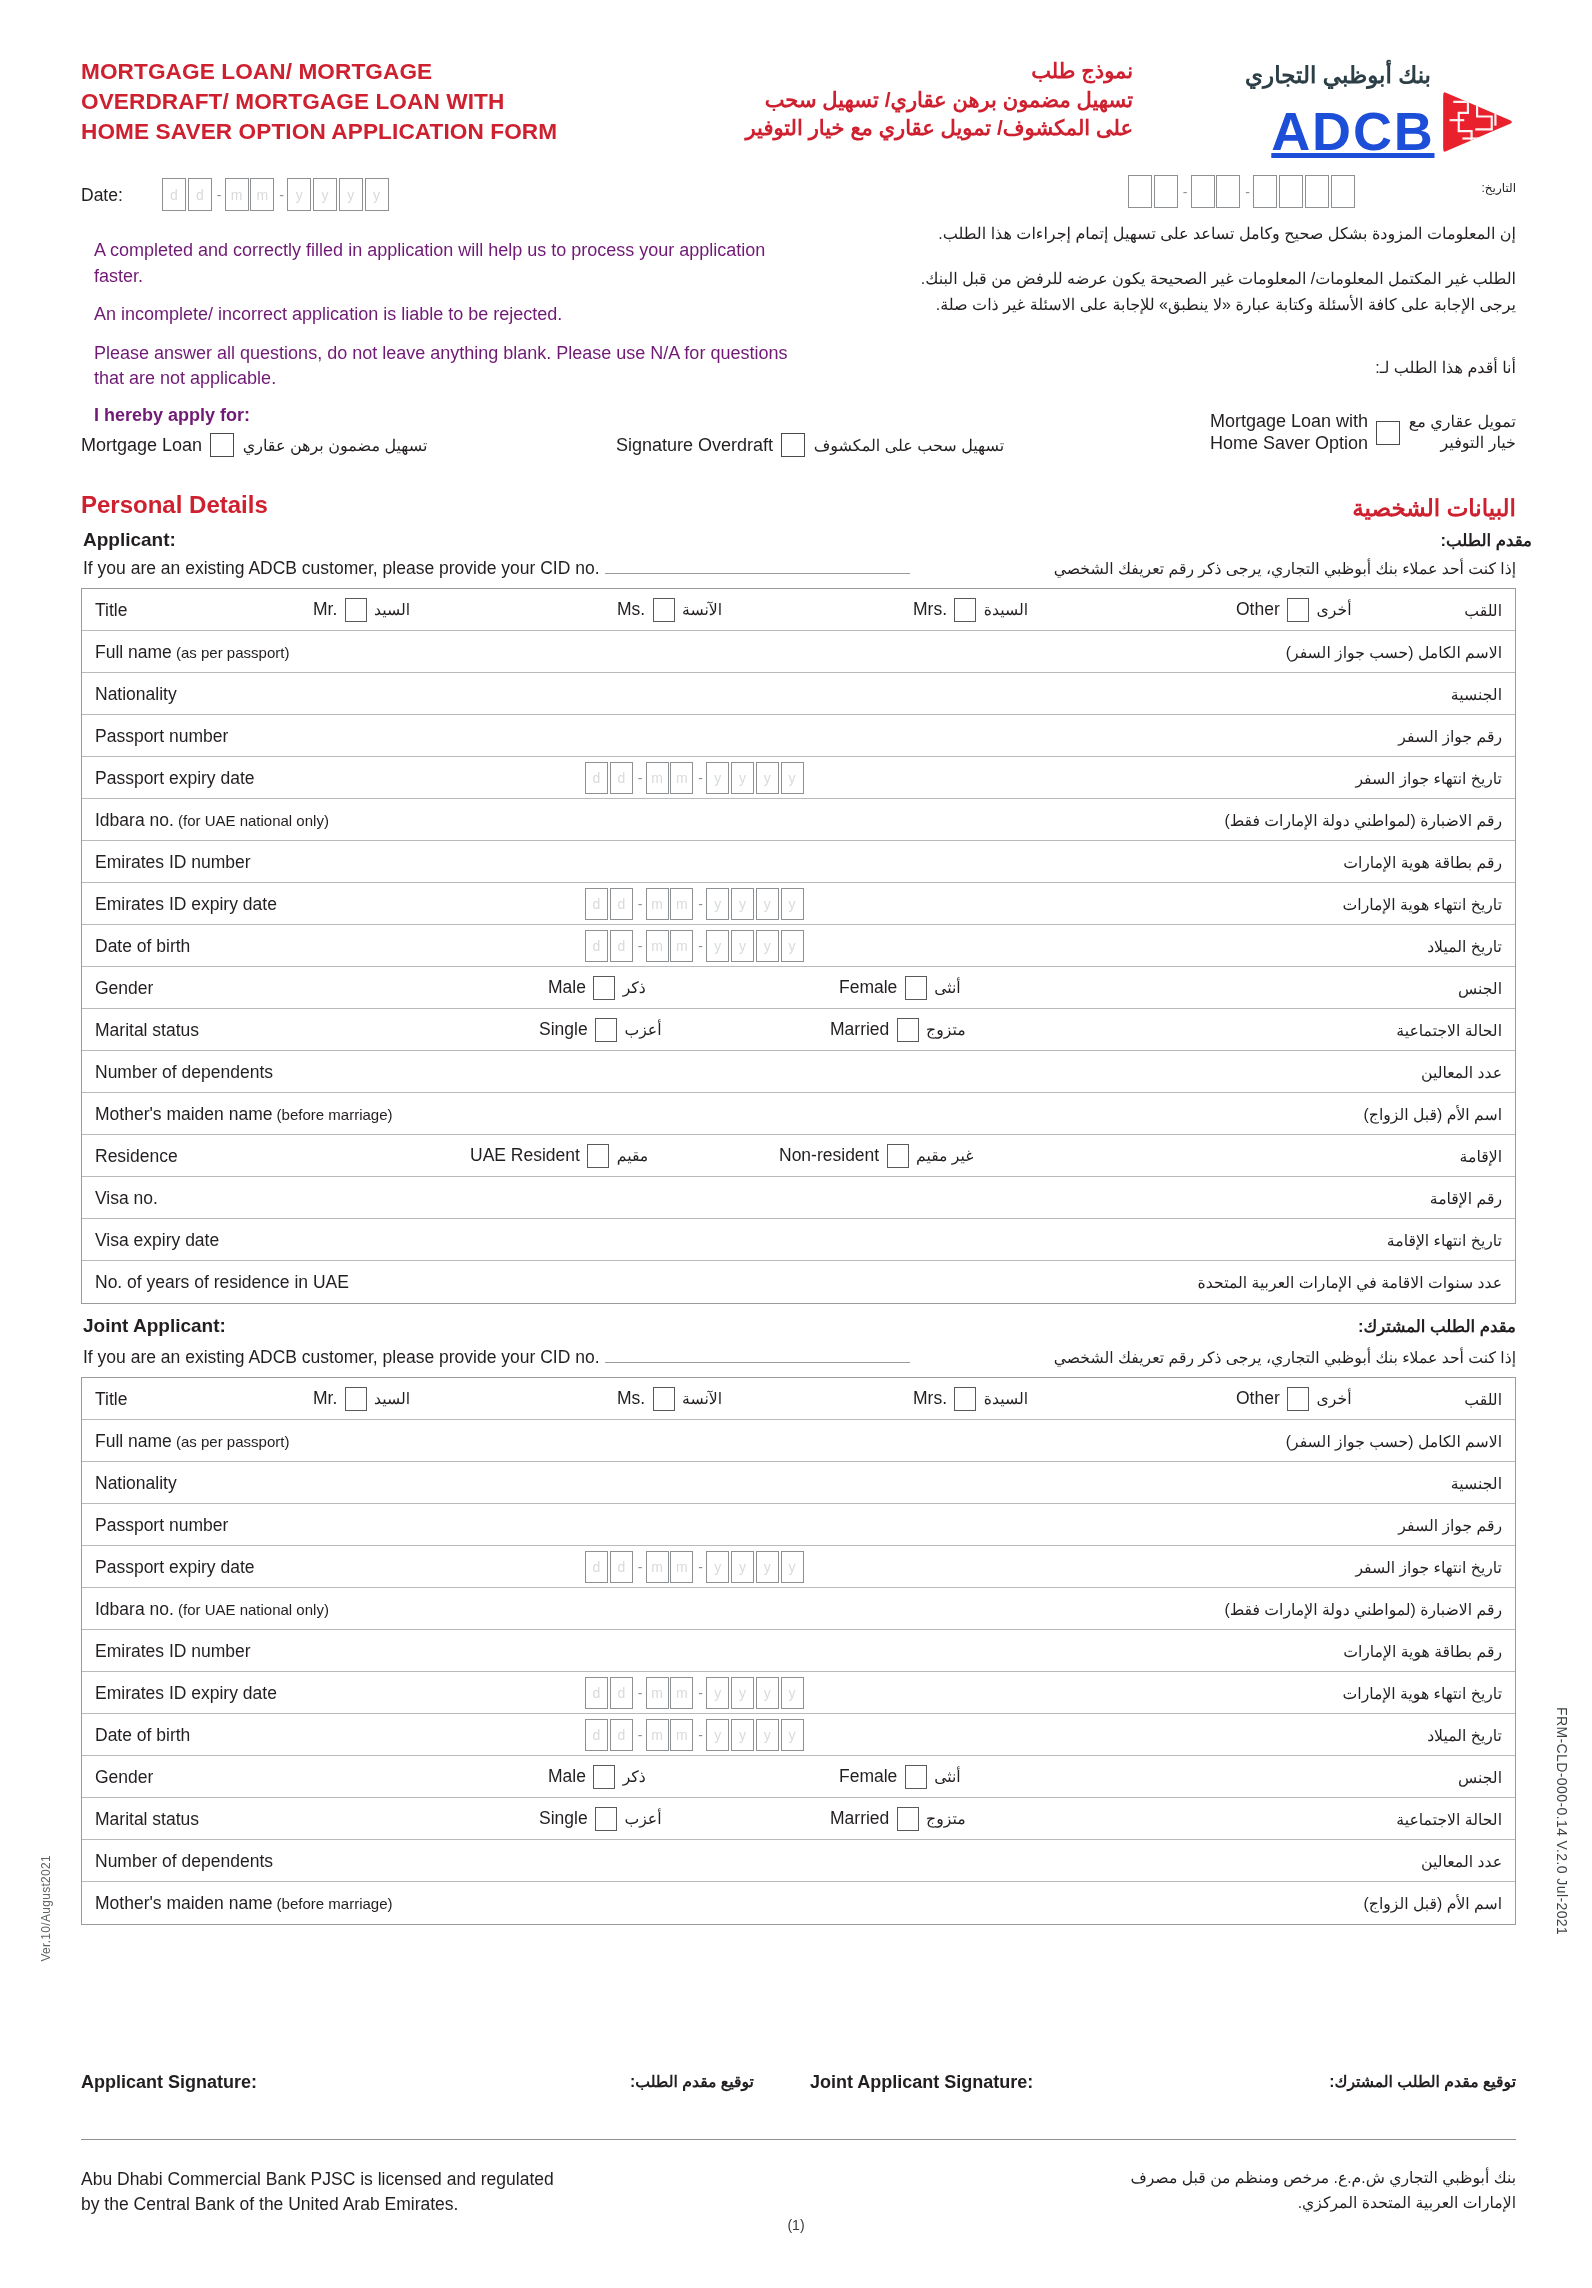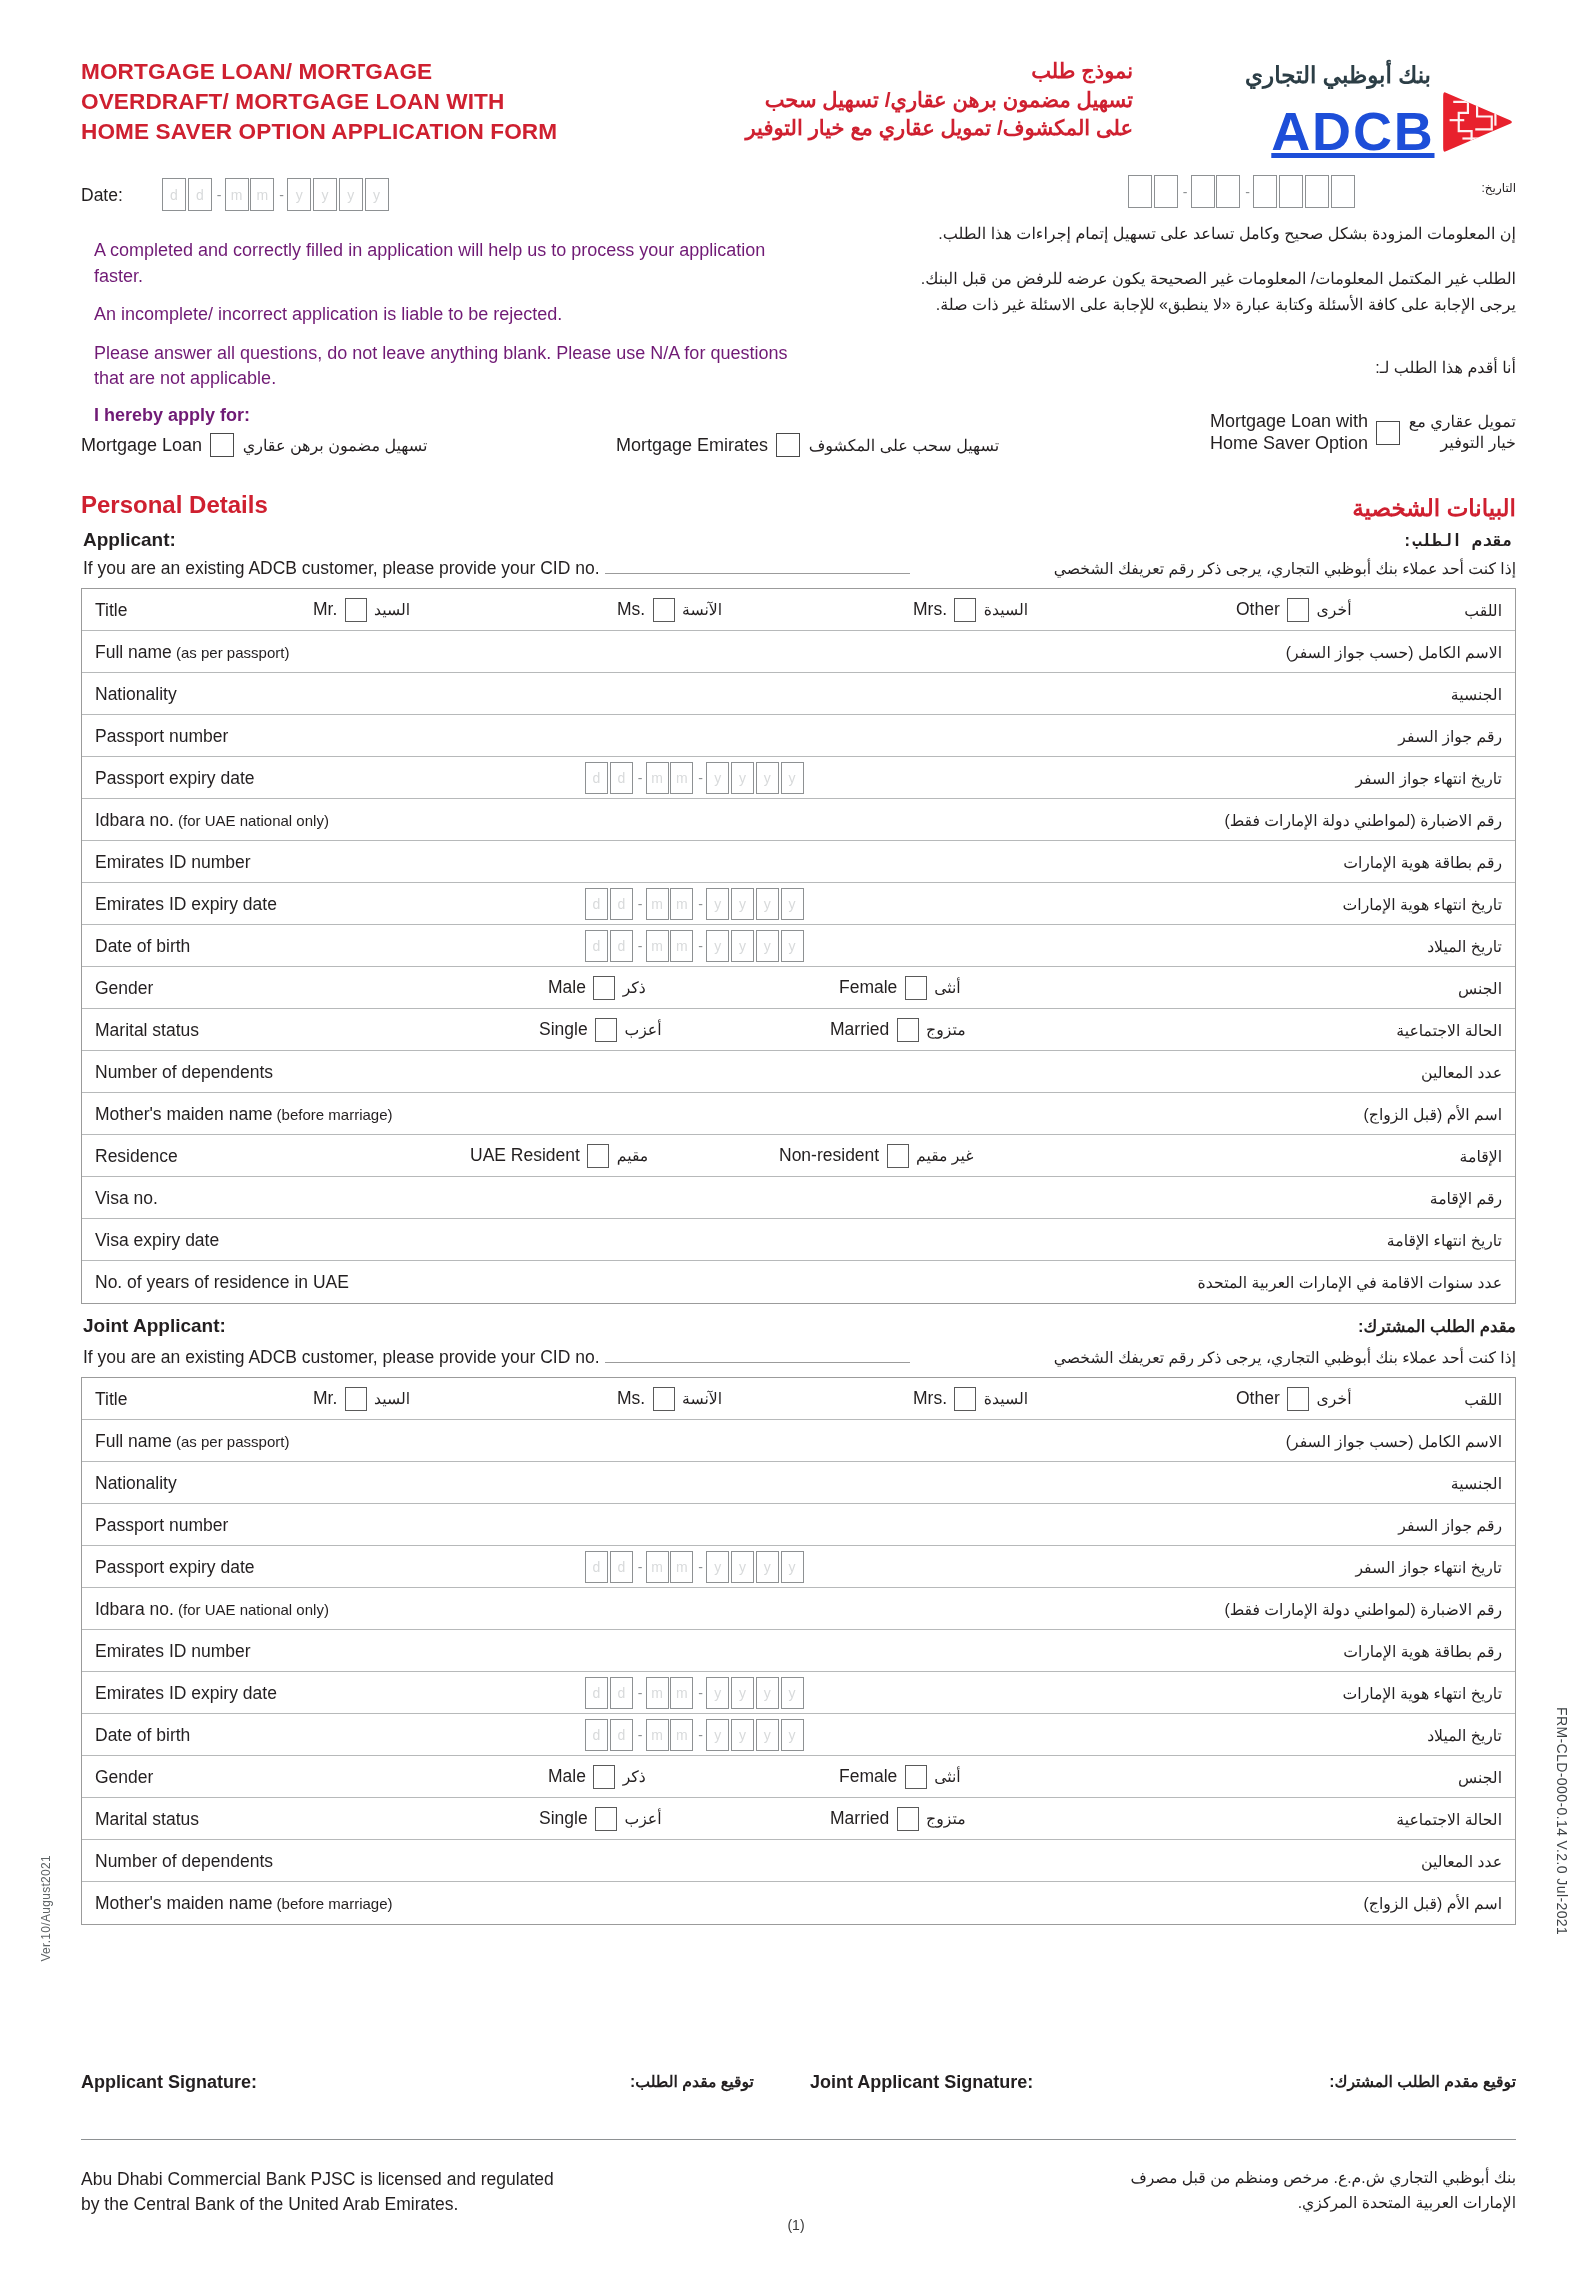--- a/index.html
+++ b/index.html
@@ -201,37 +201,37 @@
 
   <div class="loan-row">
 
     <div class="loan-opt" style="left:0px; top:13px;">
       <span class="en">Mortgage Loan</span>
       <span class="cbx"></span>
       <span class="ar">تسهيل مضمون برهن عقاري</span>
     </div>
 
     <div class="loan-opt" style="left:535px; top:13px;">
-      <span class="en">Mortgage Emirates</span>
+      <span class="en">Signature Overdraft</span>
       <span class="cbx"></span>
       <span class="ar">تسهيل سحب على المكشوف</span>
     </div>
 
     <div class="loan-opt" style="right:0px; top:-9.2px;">
       <span class="en two">Mortgage Loan with<br>Home Saver Option</span>
       <span class="cbx"></span>
       <span class="ar two">تمويل عقاري مع<br>خيار التوفير</span>
     </div>
   </div>
 
   <div style="position:absolute; left:81px; top:491px;" class="sec-head-en">Personal Details</div>
   <div style="position:absolute; right:76px; top:495px;" class="sec-head-ar">البيانات الشخصية</div>
 
   <div style="position:absolute; left:83px; top:529px;" class="sub-head">Applicant:</div>
-  <div style="position:absolute; right:80px; top:531px;font-family:Liberation Mono, monospace;" class="sub-head-ar">مقدم الطلب:</div>
+  <div style="position:absolute; right:60px; top:531px;" class="sub-head-ar">مقدم الطلب:</div>
 
   <div style="position:absolute; left:83px; top:558px;" class="cid-en">
     <span>If you are an existing ADCB customer, please provide your CID no.</span><span class="cid-line"></span>
   </div>
   <div style="position:absolute; right:76px; top:559px;" class="cid-ar">إذا كنت أحد عملاء بنك أبوظبي التجاري، يرجى ذكر رقم تعريفك الشخصي</div>
 
   <div class="ftable" id="applicant-table" style="top:588px;">
       <div class="r">
         <div class="lbl-en">Title</div>
         <div class="lbl-ar">اللقب</div>

